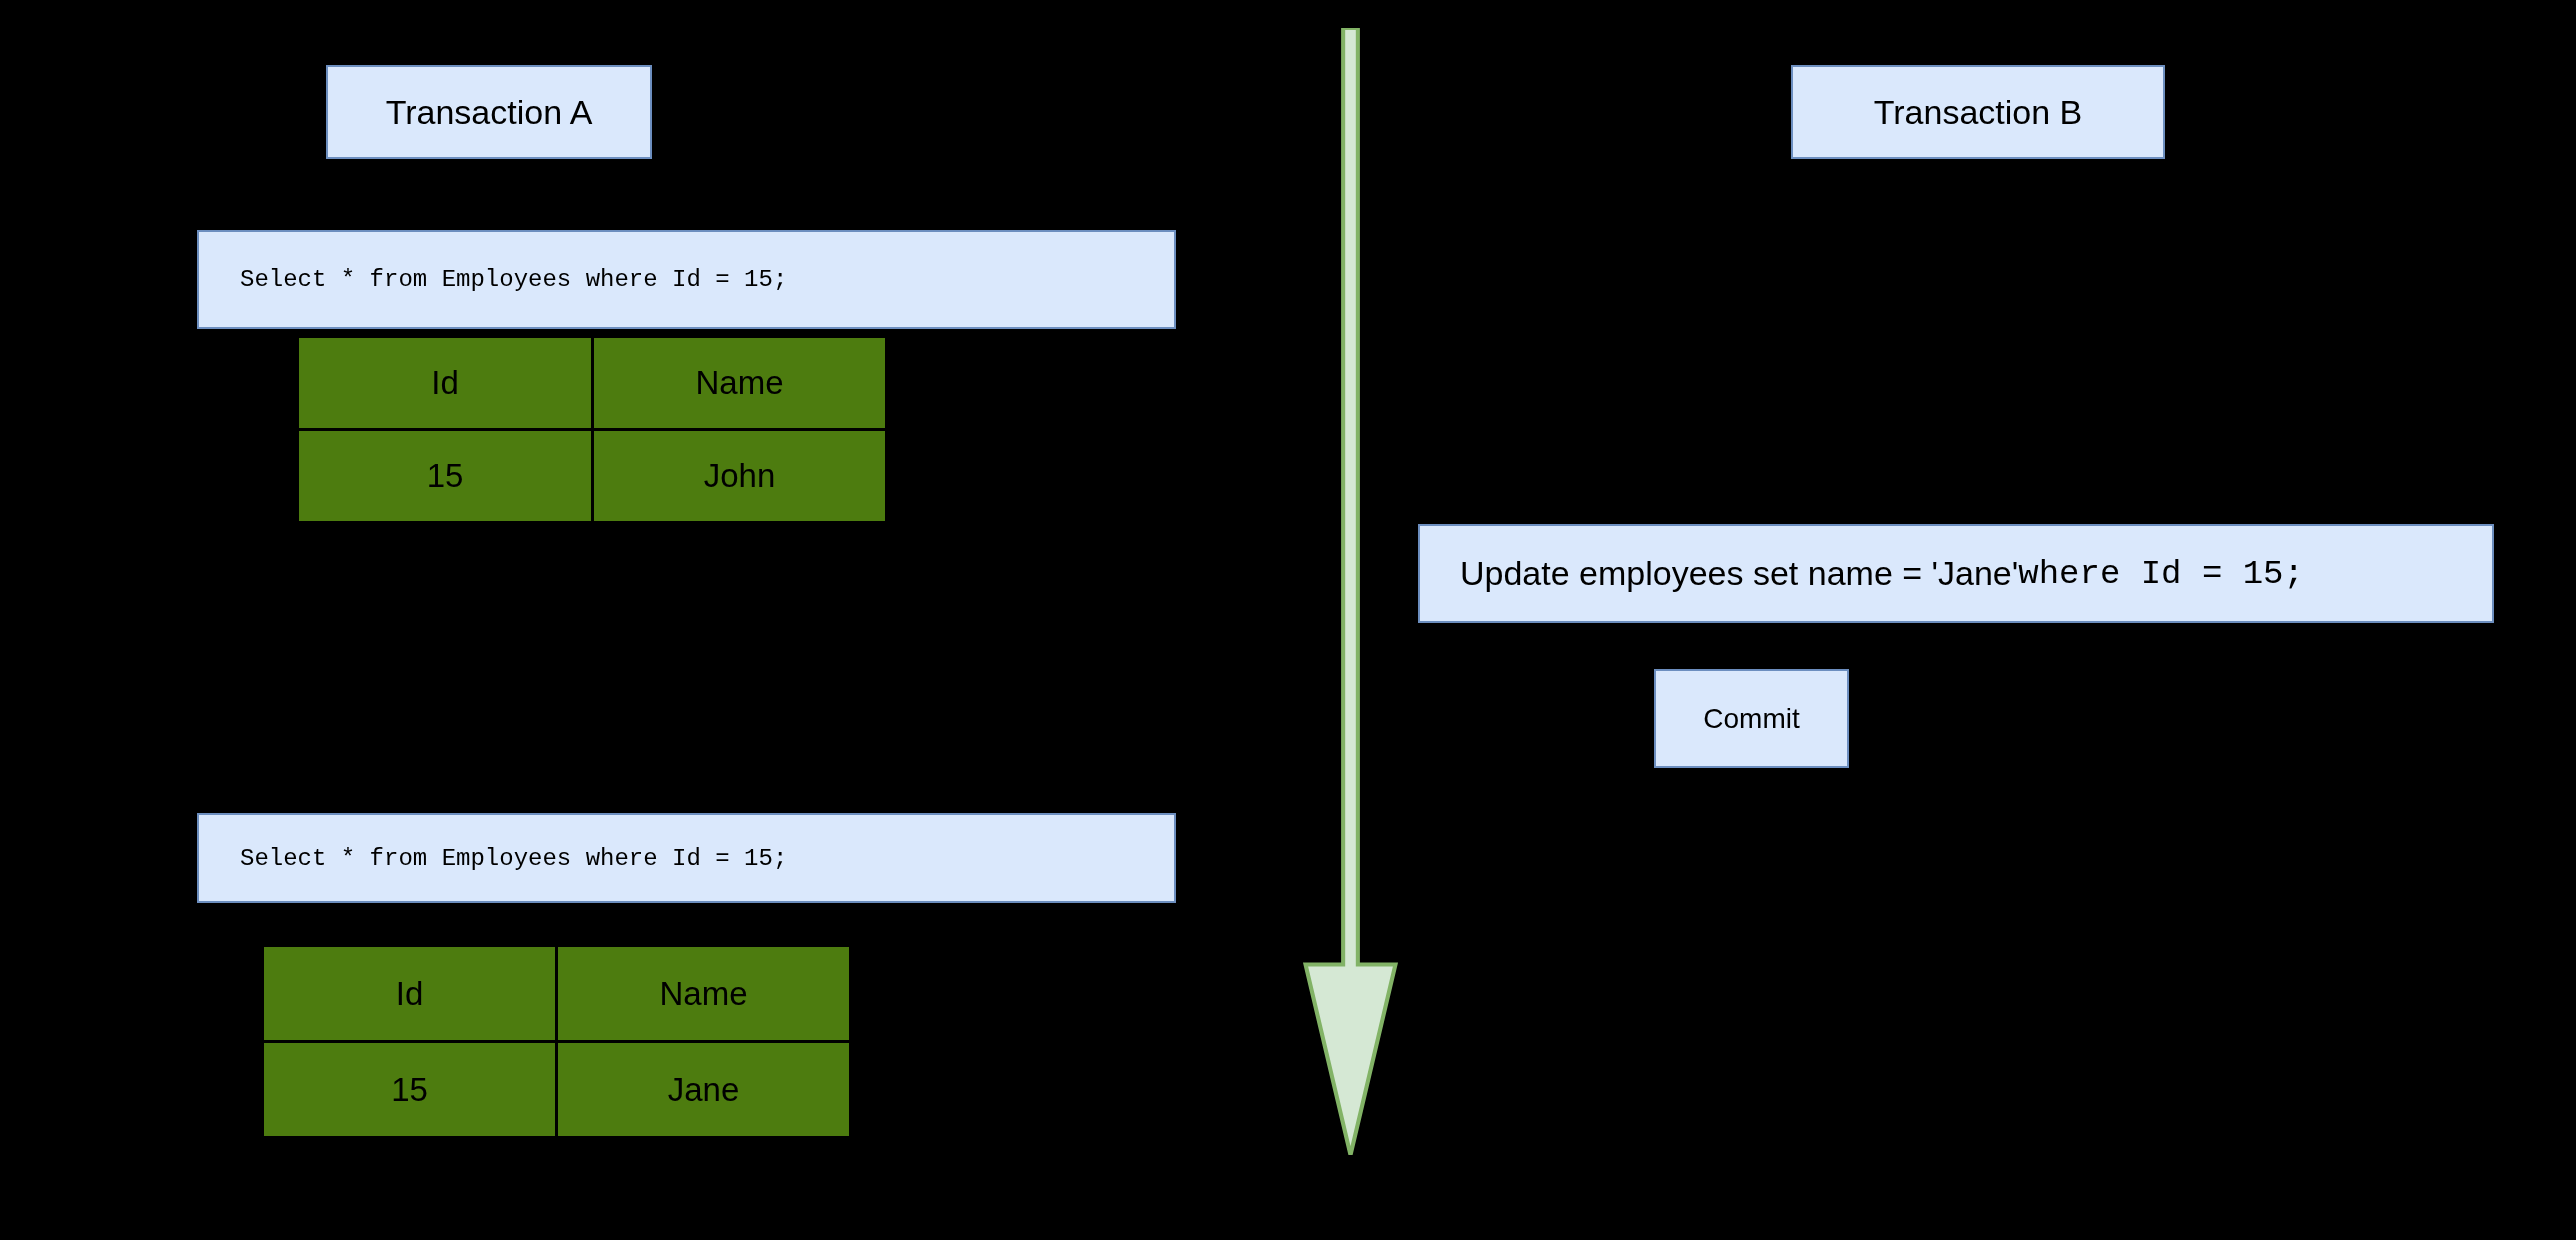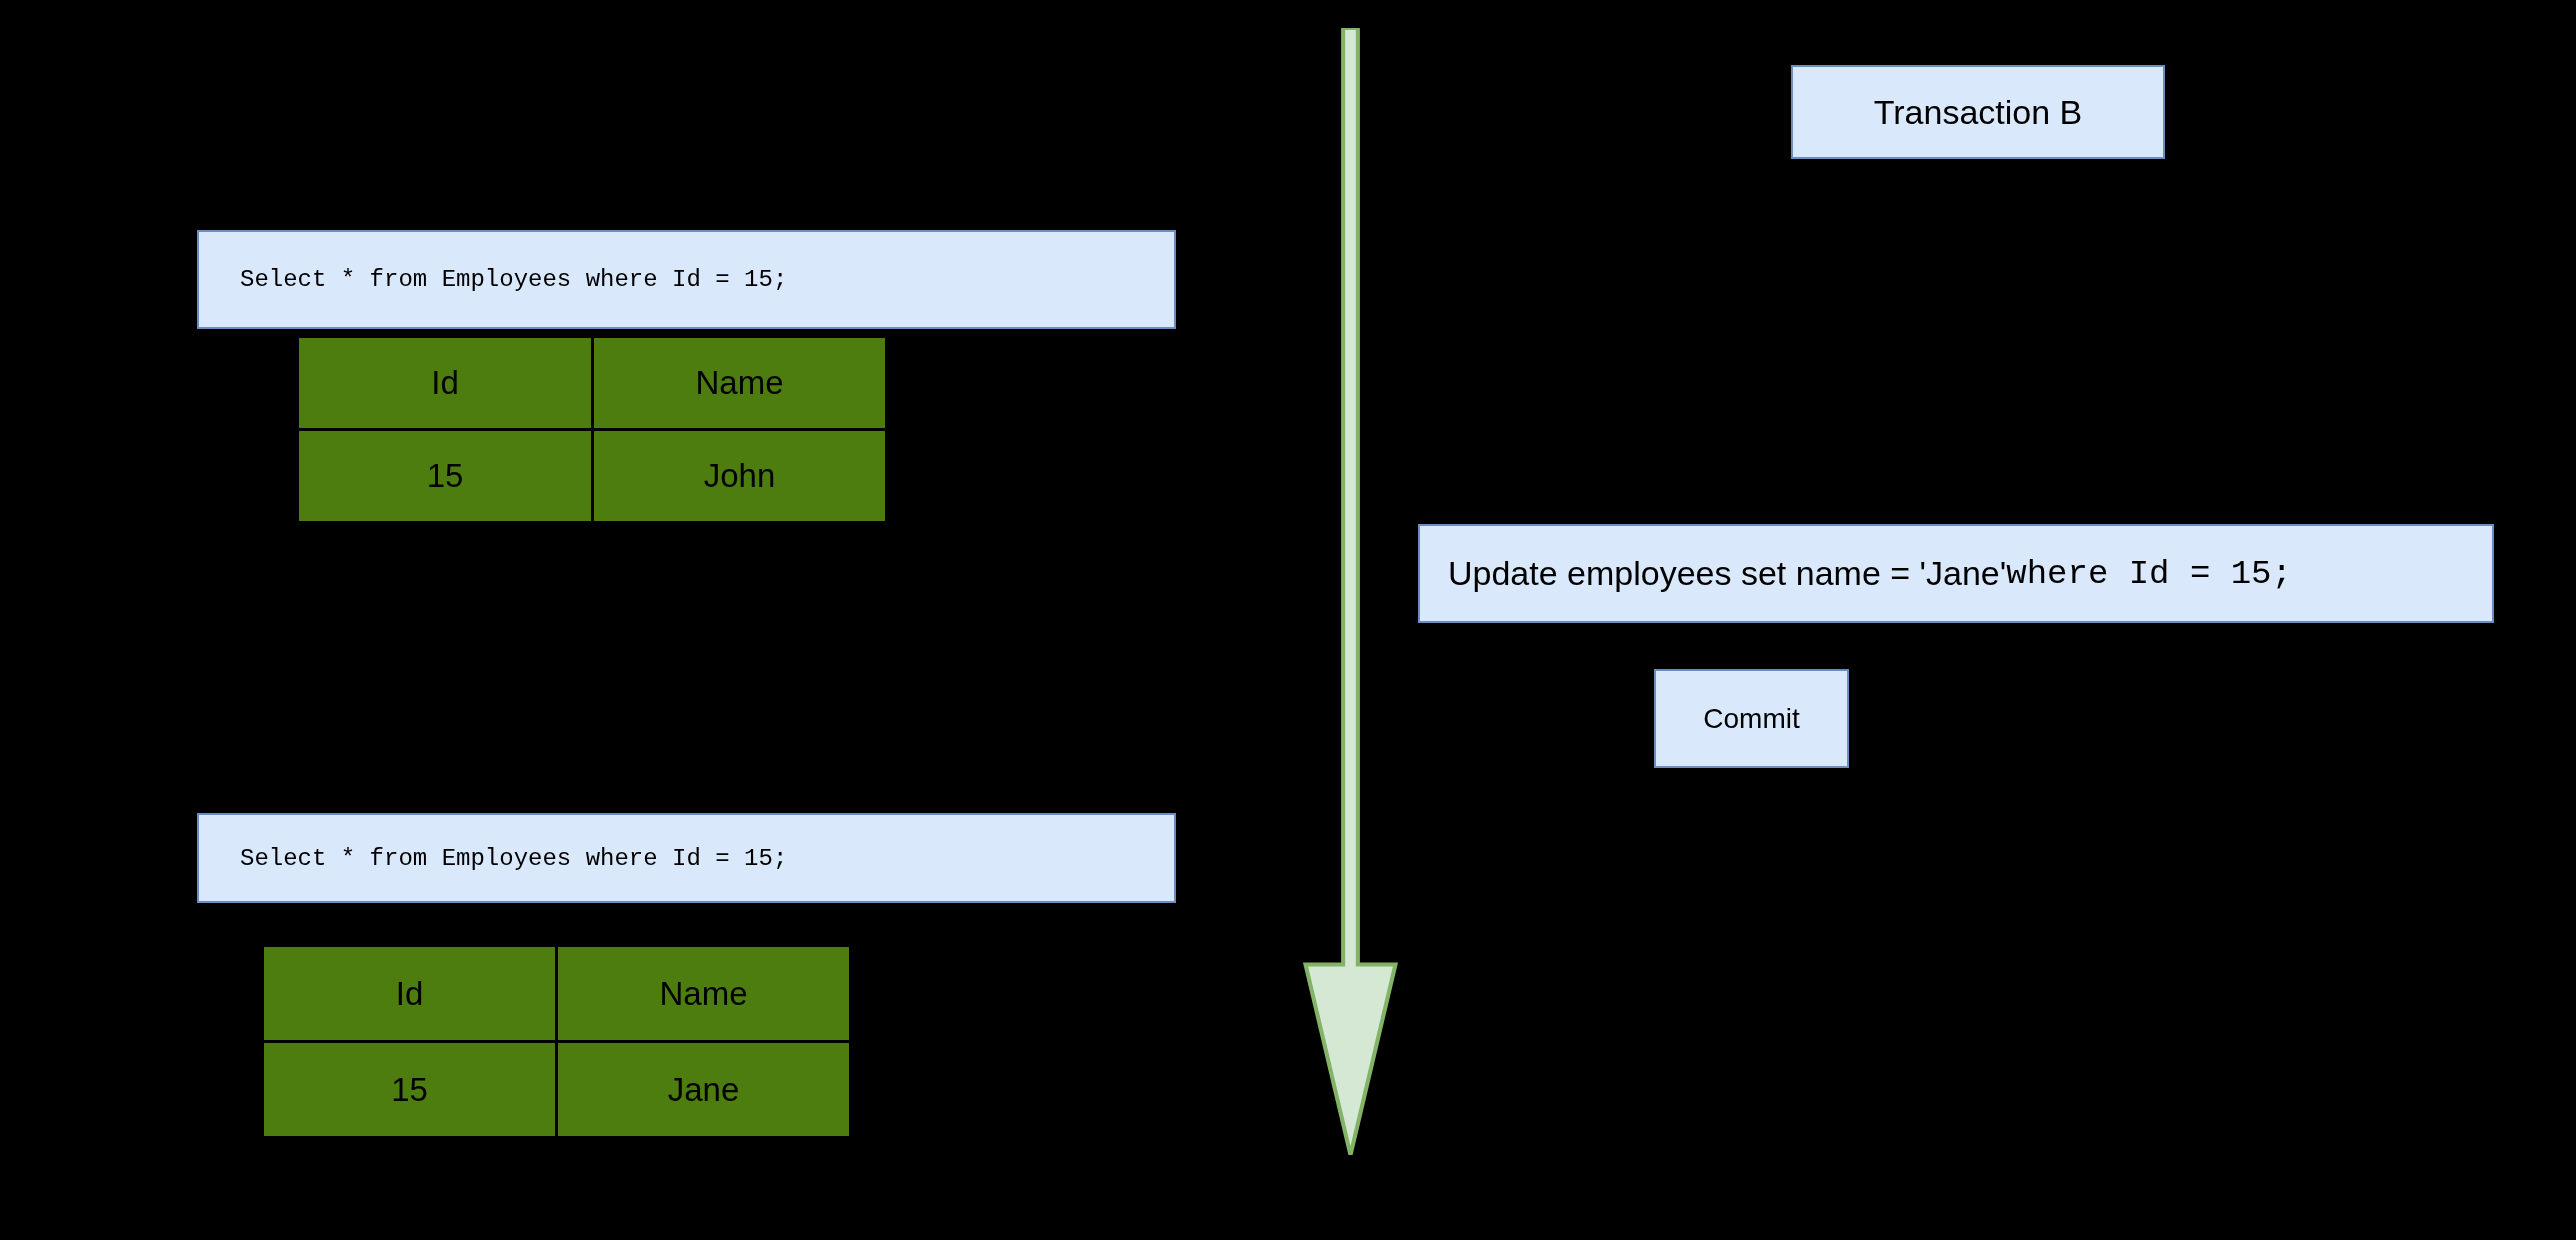--- a/index.html
+++ b/index.html
@@ -47,21 +47,21 @@
     padding-left: 41px;
   }
   #sql-box-1 { left: 197px; top: 230px;  width: 979px; height: 99px; }
   #sql-box-2 { left: 197px; top: 813px;  width: 979px; height: 90px; }
 
   
   #update-box {
     left: 1418px; top: 524px; width: 1076px; height: 99px;
     font-size: 34px;
     justify-content: flex-start;
-    padding-left: 28px;
+    padding-left: 40px;
   }
   #update-box .sans-part {
     font-family: "Liberation Sans", sans-serif;
   }
   #update-box .mono-part {
     font-family: "Liberation Mono", "DejaVu Sans Mono", monospace;
   }
 
   
   #commit-box {
@@ -107,20 +107,23 @@
 </style>
 </head>
 <body>
 
 <div id="canvas">
 
   <svg id="timeline-arrow" viewBox="0 0 126 1384" preserveAspectRatio="none" aria-hidden="true">
     <polygon points="54,0 72,0 72,1150 118,1150 63,1384 8,1150 54,1150" fill="#d5e8d4" stroke="#82b366" stroke-width="5" stroke-linejoin="miter"></polygon>
   </svg>
 
+  <div class="blue-box title-box" id="txn-a">
+    <span>Transaction A</span>
+  </div>
 
   <div class="blue-box sql-box" id="sql-box-1">
     <span>Select * from Employees where Id = 15;</span>
   </div>
 
   <table class="result-table" id="table-1">
     <tbody>
         <tr>
       <td class="col-id">Id</td>
       <td class="col-name">Name</td>

